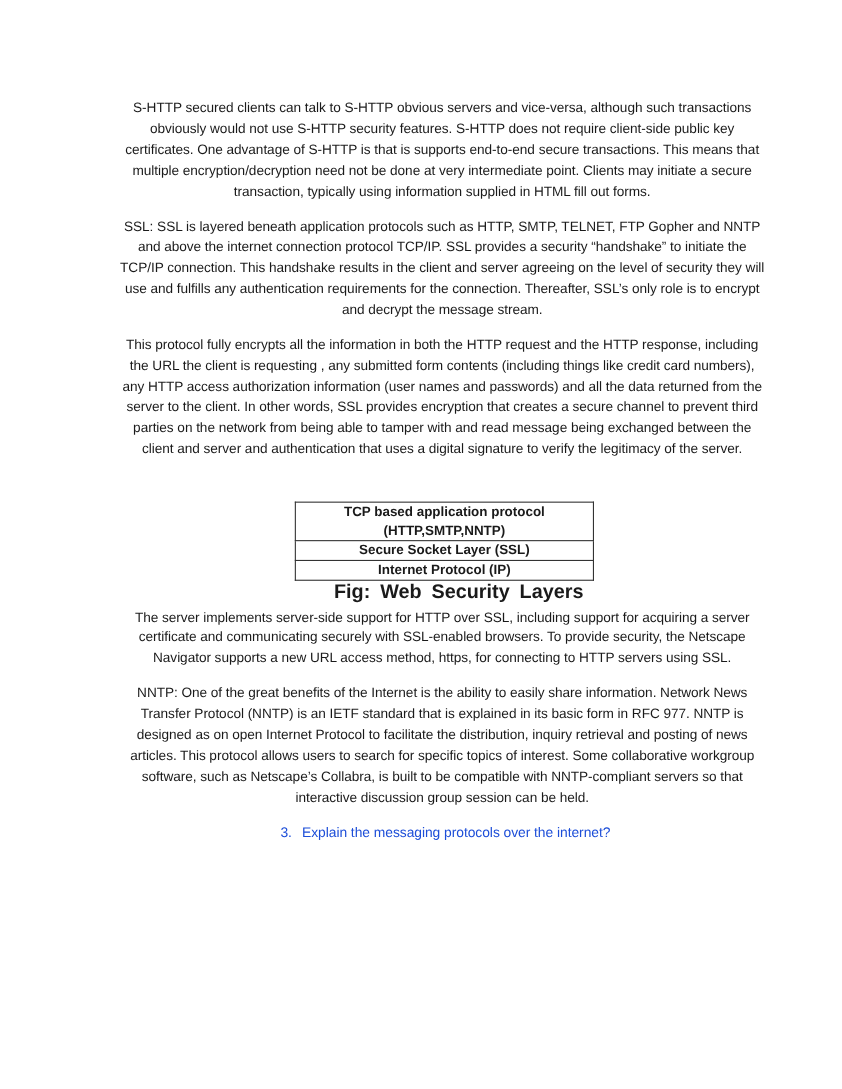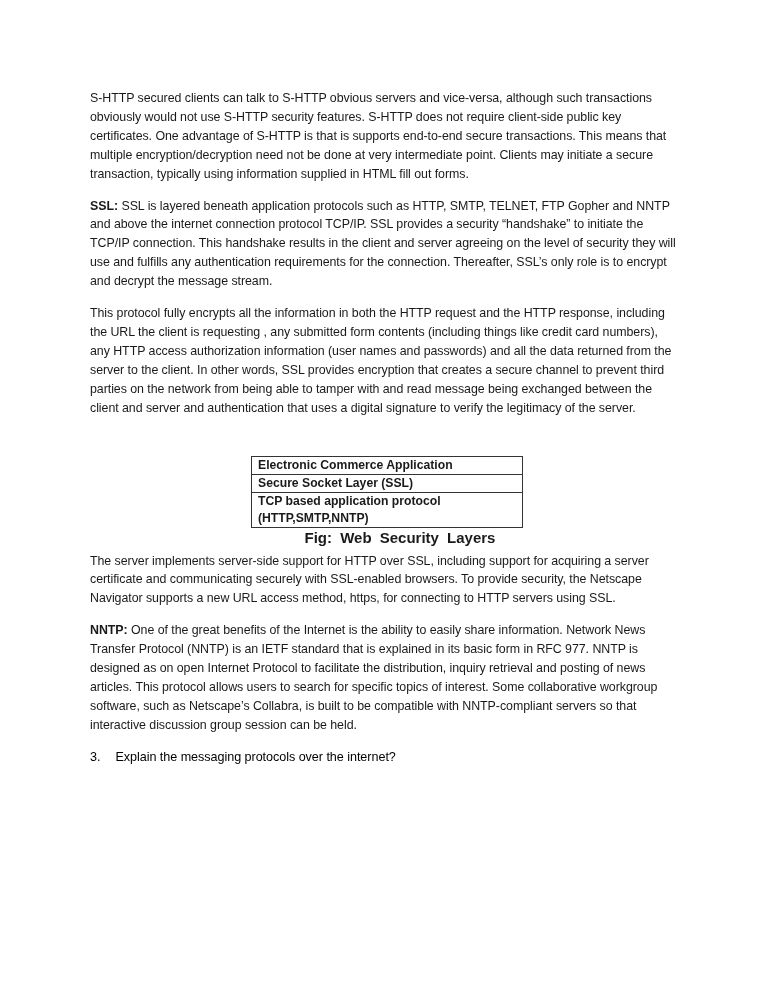--- a/index.html
+++ b/index.html
@@ -1,77 +1,77 @@
 <!DOCTYPE html>
 <html><head>
 <meta charset="utf-8">
 <style>
   html, body { margin: 0; padding: 0; background: #ffffff; }
   body {
     width: 765px; height: 990px; position: relative; overflow: hidden;
     font-family: "Liberation Sans", "DejaVu Sans", sans-serif;
     color: #1a1a1a;
   }
-  .page { position: absolute; left: 90px; top: 89px; width: 590px; }
+  .page { position: absolute; left: 107px; top: 89px; width: 590px; text-align: center; }
   p {
     margin: 0 0 13px 0;
     font-size: 12.4px;
     line-height: 18.9px;
     letter-spacing: -0.05px;
   }
-  .lead { font-weight: bold; }
+  .lead { font-weight: normal; }
   .fig-wrap { margin: 38px 0 0 0; display: flex; flex-direction: column; align-items: center; }
   table.layers {
     border-collapse: collapse;
     width: 272px;
     margin-left: 4px;
     font-weight: bold;
     font-size: 12.2px;
   }
   table.layers td {
     border: 1px solid #333;
     padding: 0 6px;
     line-height: 17px;
     height: 17px;
   }
   .caption {
-    font-weight: bold; font-size: 15px; line-height: 18px;
+    font-weight: bold; font-size: 18px; line-height: 18px;
     margin: 1px 0 0 30px;
     word-spacing: 4px;
   }
   .after-fig { margin-top: 5px; }
   .question {
-    color: #000000;
+    color: #1d4ed8;
     font-size: 12.6px;
     line-height: 18px;
     margin-top: 0;
   }
   .question .num { display: inline-block; width: 22px; }
 </style>
 </head>
 <body>
 
 <div class="page">
   <p>S-HTTP secured clients can talk to S-HTTP obvious servers and vice-versa, although such transactions obviously would not use S-HTTP security features. S-HTTP does not require client-side public key certificates. One advantage of S-HTTP is that is supports end-to-end secure transactions. This means that multiple encryption/decryption need not be done at very intermediate point. Clients may initiate a secure transaction, typically using information supplied in HTML fill out forms.</p>
 
   <p><span class="lead">SSL:</span><span> SSL is layered beneath application protocols such as HTTP, SMTP, TELNET, FTP Gopher and NNTP and above the internet connection protocol TCP/IP. SSL provides a security “handshake” to initiate the TCP/IP connection. This handshake results in the client and server agreeing on the level of security they will use and fulfills any authentication requirements for the connection. Thereafter, SSL’s only role is to encrypt and decrypt the message stream.</span></p>
 
   <p>This protocol fully encrypts all the information in both the HTTP request and the HTTP response, including the URL the client is requesting , any submitted form contents (including things like credit card numbers), any HTTP access authorization information (user names and passwords) and all the data returned from the server to the client. In other words, SSL provides encryption that creates a secure channel to prevent third parties on the network from being able to tamper with and read message being exchanged between the client and server and authentication that uses a digital signature to verify the legitimacy of the server.</p>
 
   <div class="fig-wrap">
     <table class="layers">
       <tbody>
-          <tr>
-            <td>Electronic Commerce Application</td>
+      <tr>
+            <td style="width:260px">TCP based application protocol (HTTP,SMTP,NNTP)</td>
           </tr>
       <tr>
             <td>Secure Socket Layer (SSL)</td>
           </tr>
       <tr>
-            <td style="width:260px">TCP based application protocol (HTTP,SMTP,NNTP)</td>
+            <td>Internet Protocol (IP)</td>
           </tr>
     </tbody>
       </table>
     <div class="caption">Fig: Web Security Layers</div>
   </div>
 
   <p class="after-fig">The server implements server-side support for HTTP over SSL, including support for acquiring a server certificate and communicating securely with SSL-enabled browsers. To provide security, the Netscape Navigator supports a new URL access method, https, for connecting to HTTP servers using SSL.</p>
 
   <p><span class="lead">NNTP:</span><span> One of the great benefits of the Internet is the ability to easily share information. Network News Transfer Protocol (NNTP) is an IETF standard that is explained in its basic form in RFC 977. NNTP is designed as on open Internet Protocol to facilitate the distribution, inquiry retrieval and posting of news articles. This protocol allows users to search for specific topics of interest. Some collaborative workgroup software, such as Netscape’s Collabra, is built to be compatible with NNTP-compliant servers so that interactive discussion group session can be held.</span></p>
 

